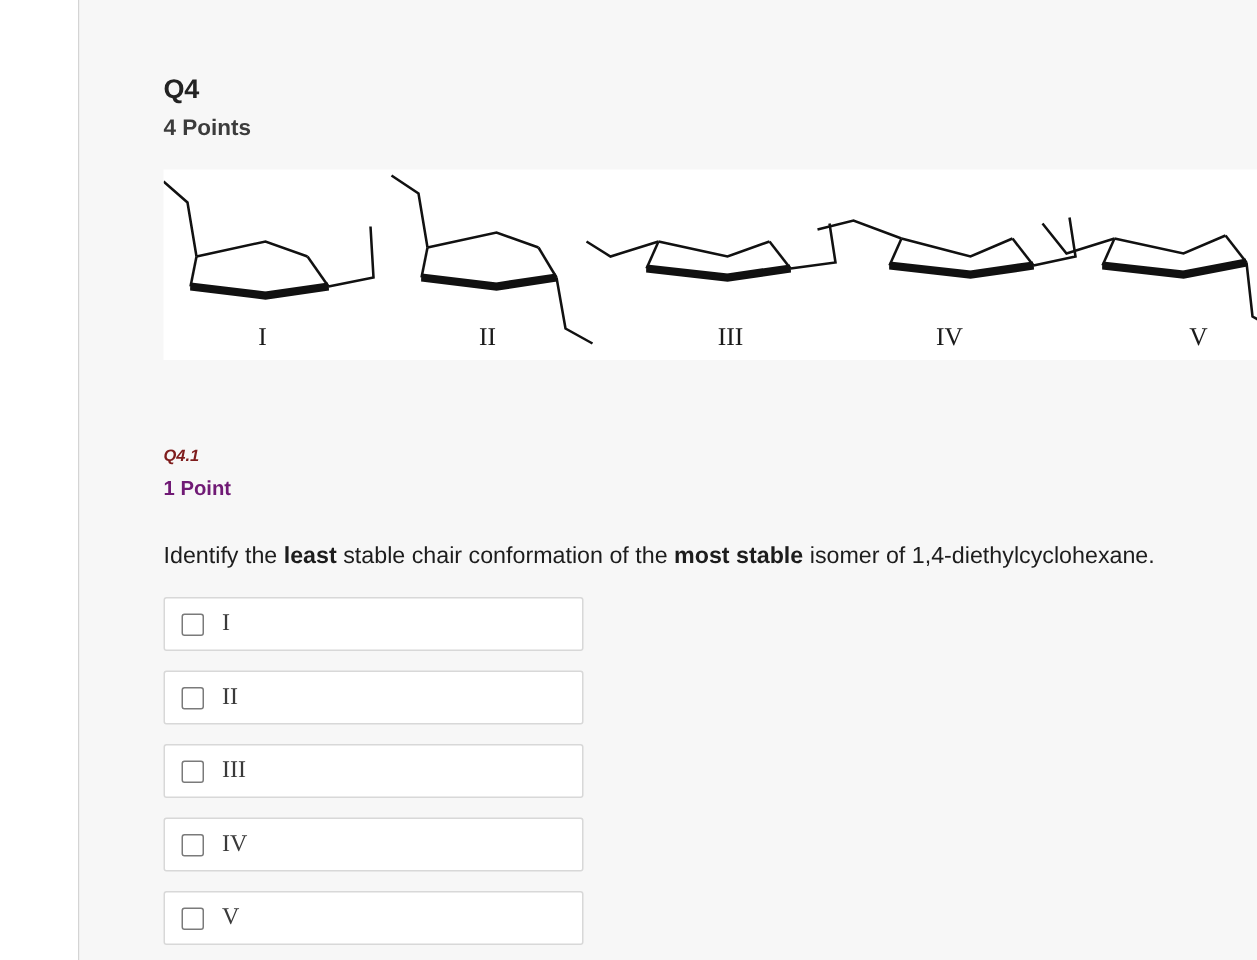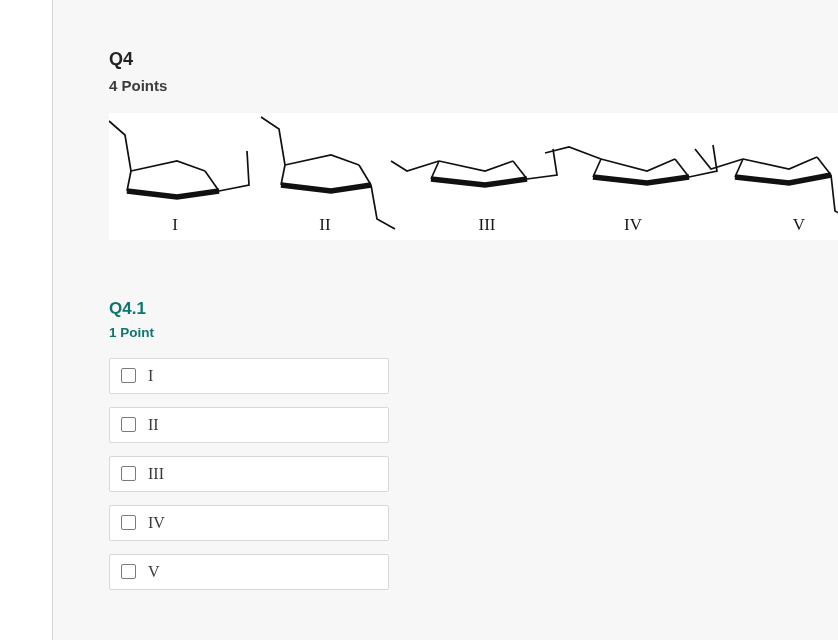--- a/index.html
+++ b/index.html
@@ -78,30 +78,31 @@
     position: absolute;
     left: 0;
     top: 0;
   }
 
   
   .subq-header {
     padding-top: 58px;
   }
   .subq-title {
-    font-size: 17px;
-    font-weight: bold;
-    color: #0f766e;
+    font-size: 11px;
+    font-weight: bold;
+    color: #7f1d1d;
     margin: 0;
     line-height: 1.25;
+    font-style: italic;
   }
   .subq-points {
     font-size: 13.5px;
     font-weight: bold;
-    color: #0f766e;
+    color: #701a75;
     margin-top: 5px;
     line-height: 1.3;
   }
 
   .prompt {
     margin-top: 27px;
     font-size: 15.5px;
     color: #1d1d1d;
     line-height: 1.35;
     white-space: nowrap;
@@ -231,20 +232,21 @@
 
           </g>
         </svg>
       </div>
 
       <div class="subq-header">
         <div class="subq-title">Q4.1</div>
         <div class="subq-points">1 Point</div>
       </div>
 
+      <div class="prompt"><span>Identify the </span><b>least</b><span> stable chair conformation of the </span><b>most stable</b><span> isomer of 1,4-diethylcyclohexane.</span></div>
 
       <div class="options">
 
         <div class="option-row">
           <span class="checkbox"></span>
           <span class="option-label">I</span>
         </div>
 
         <div class="option-row">
           <span class="checkbox"></span>

